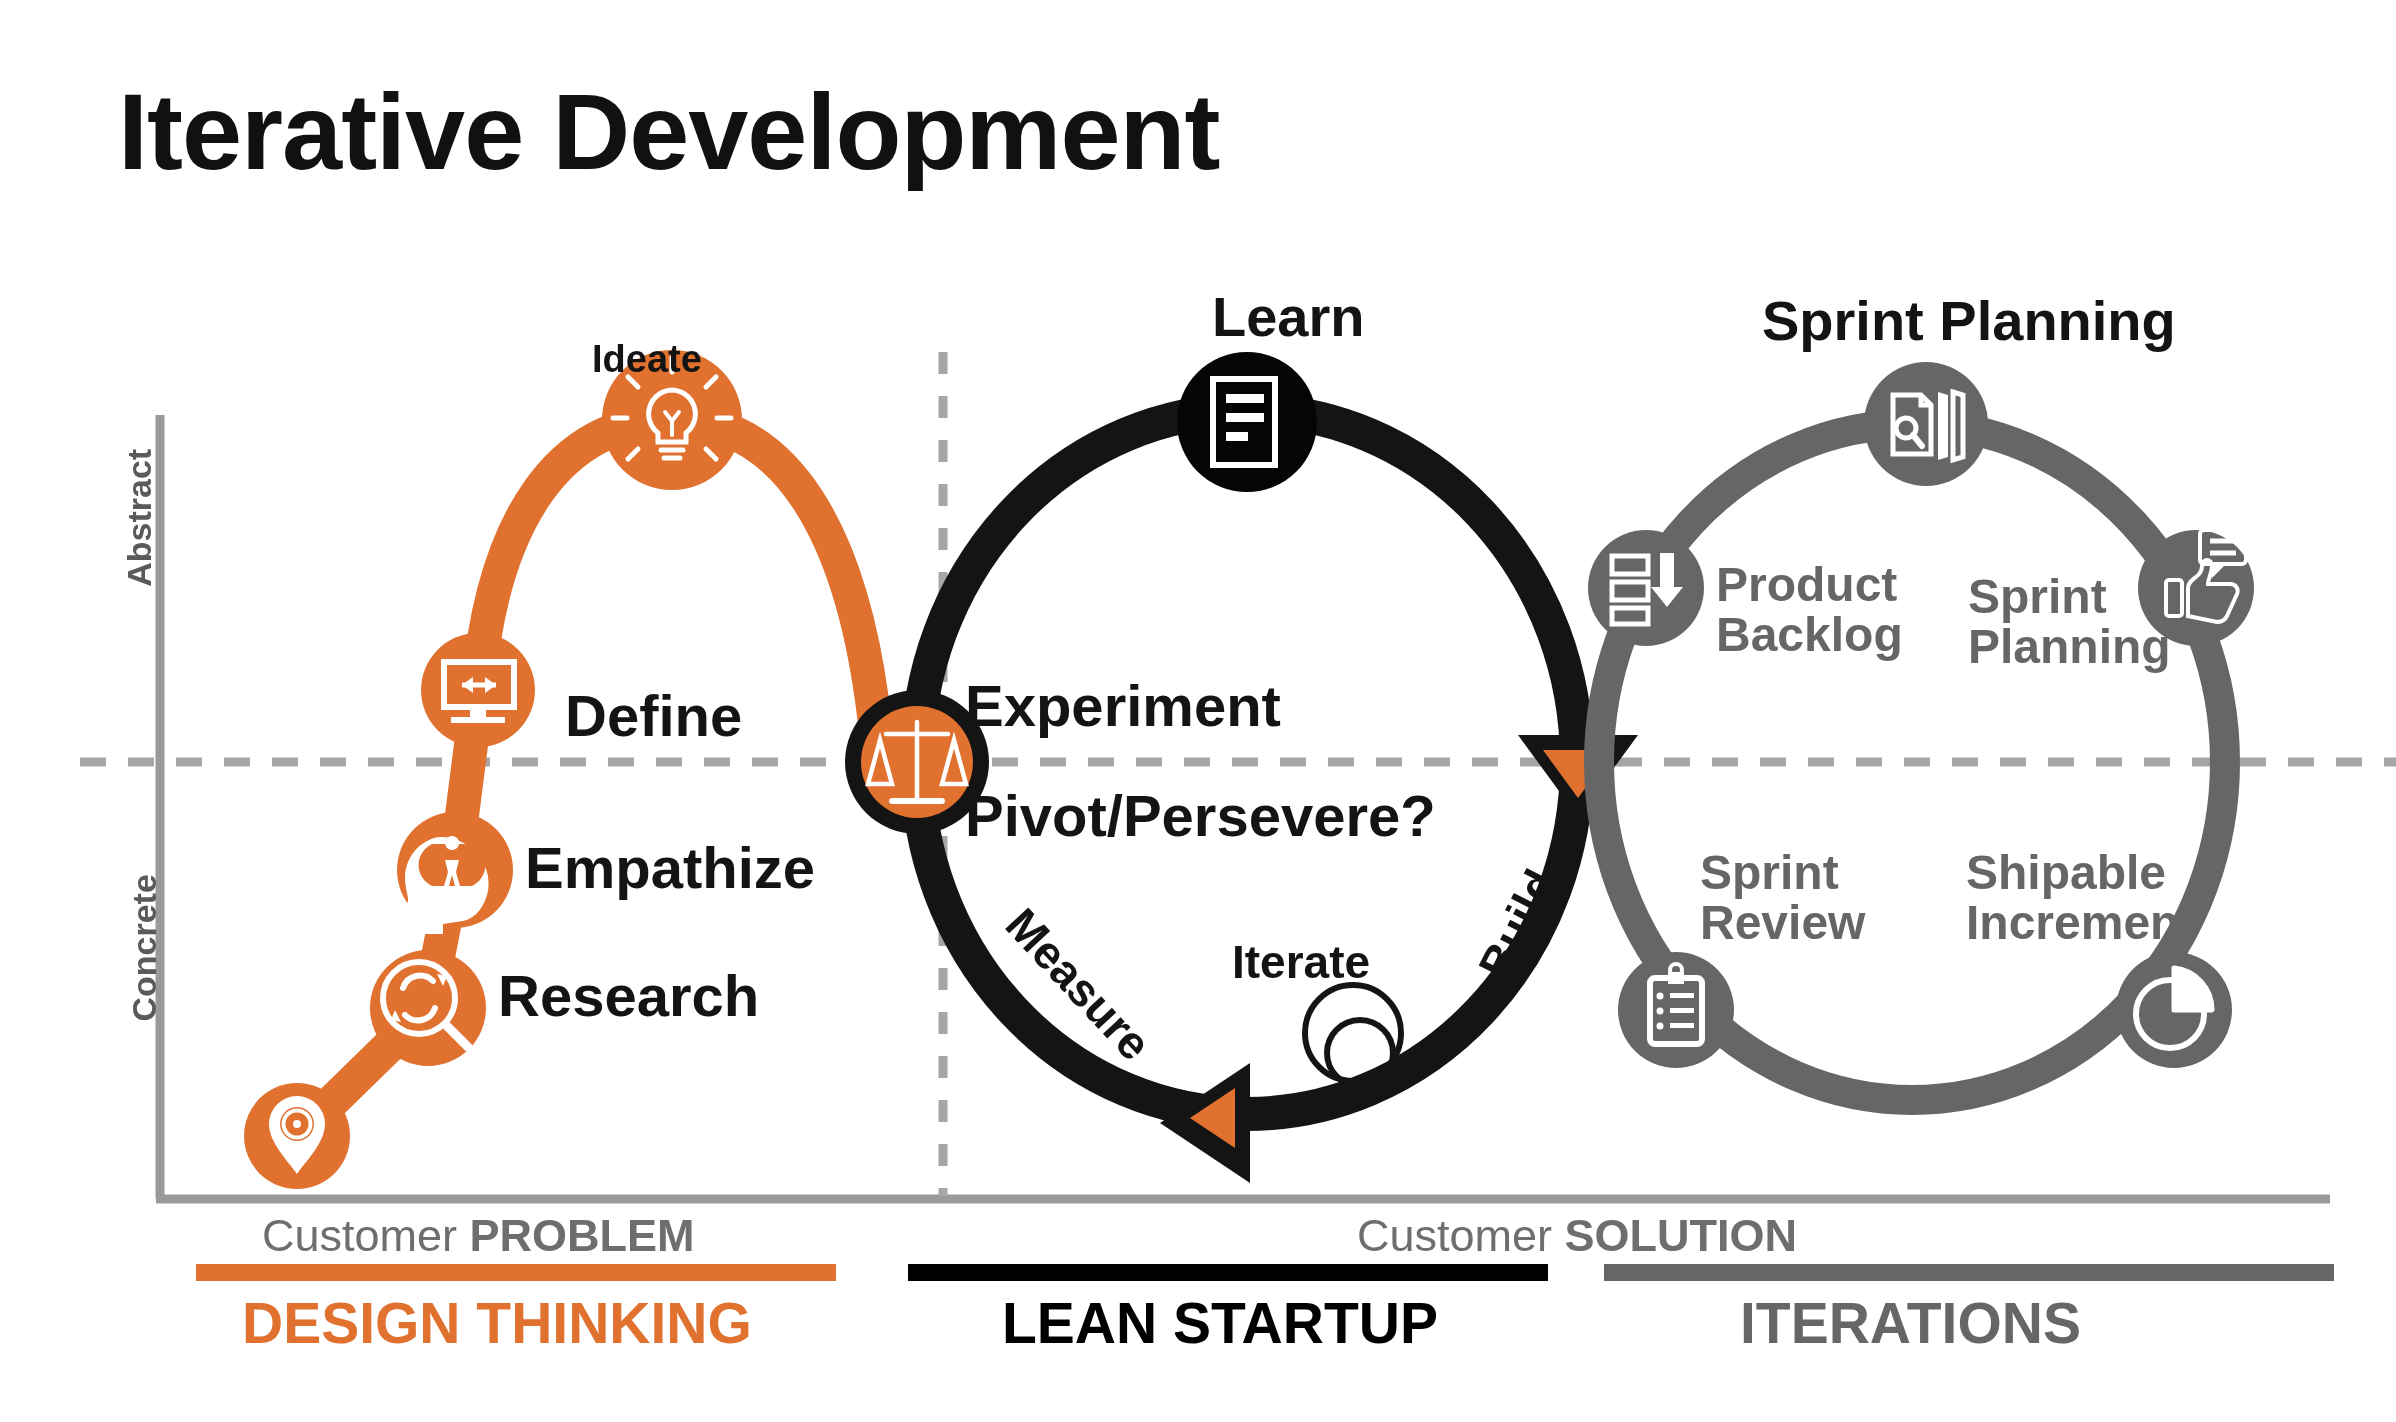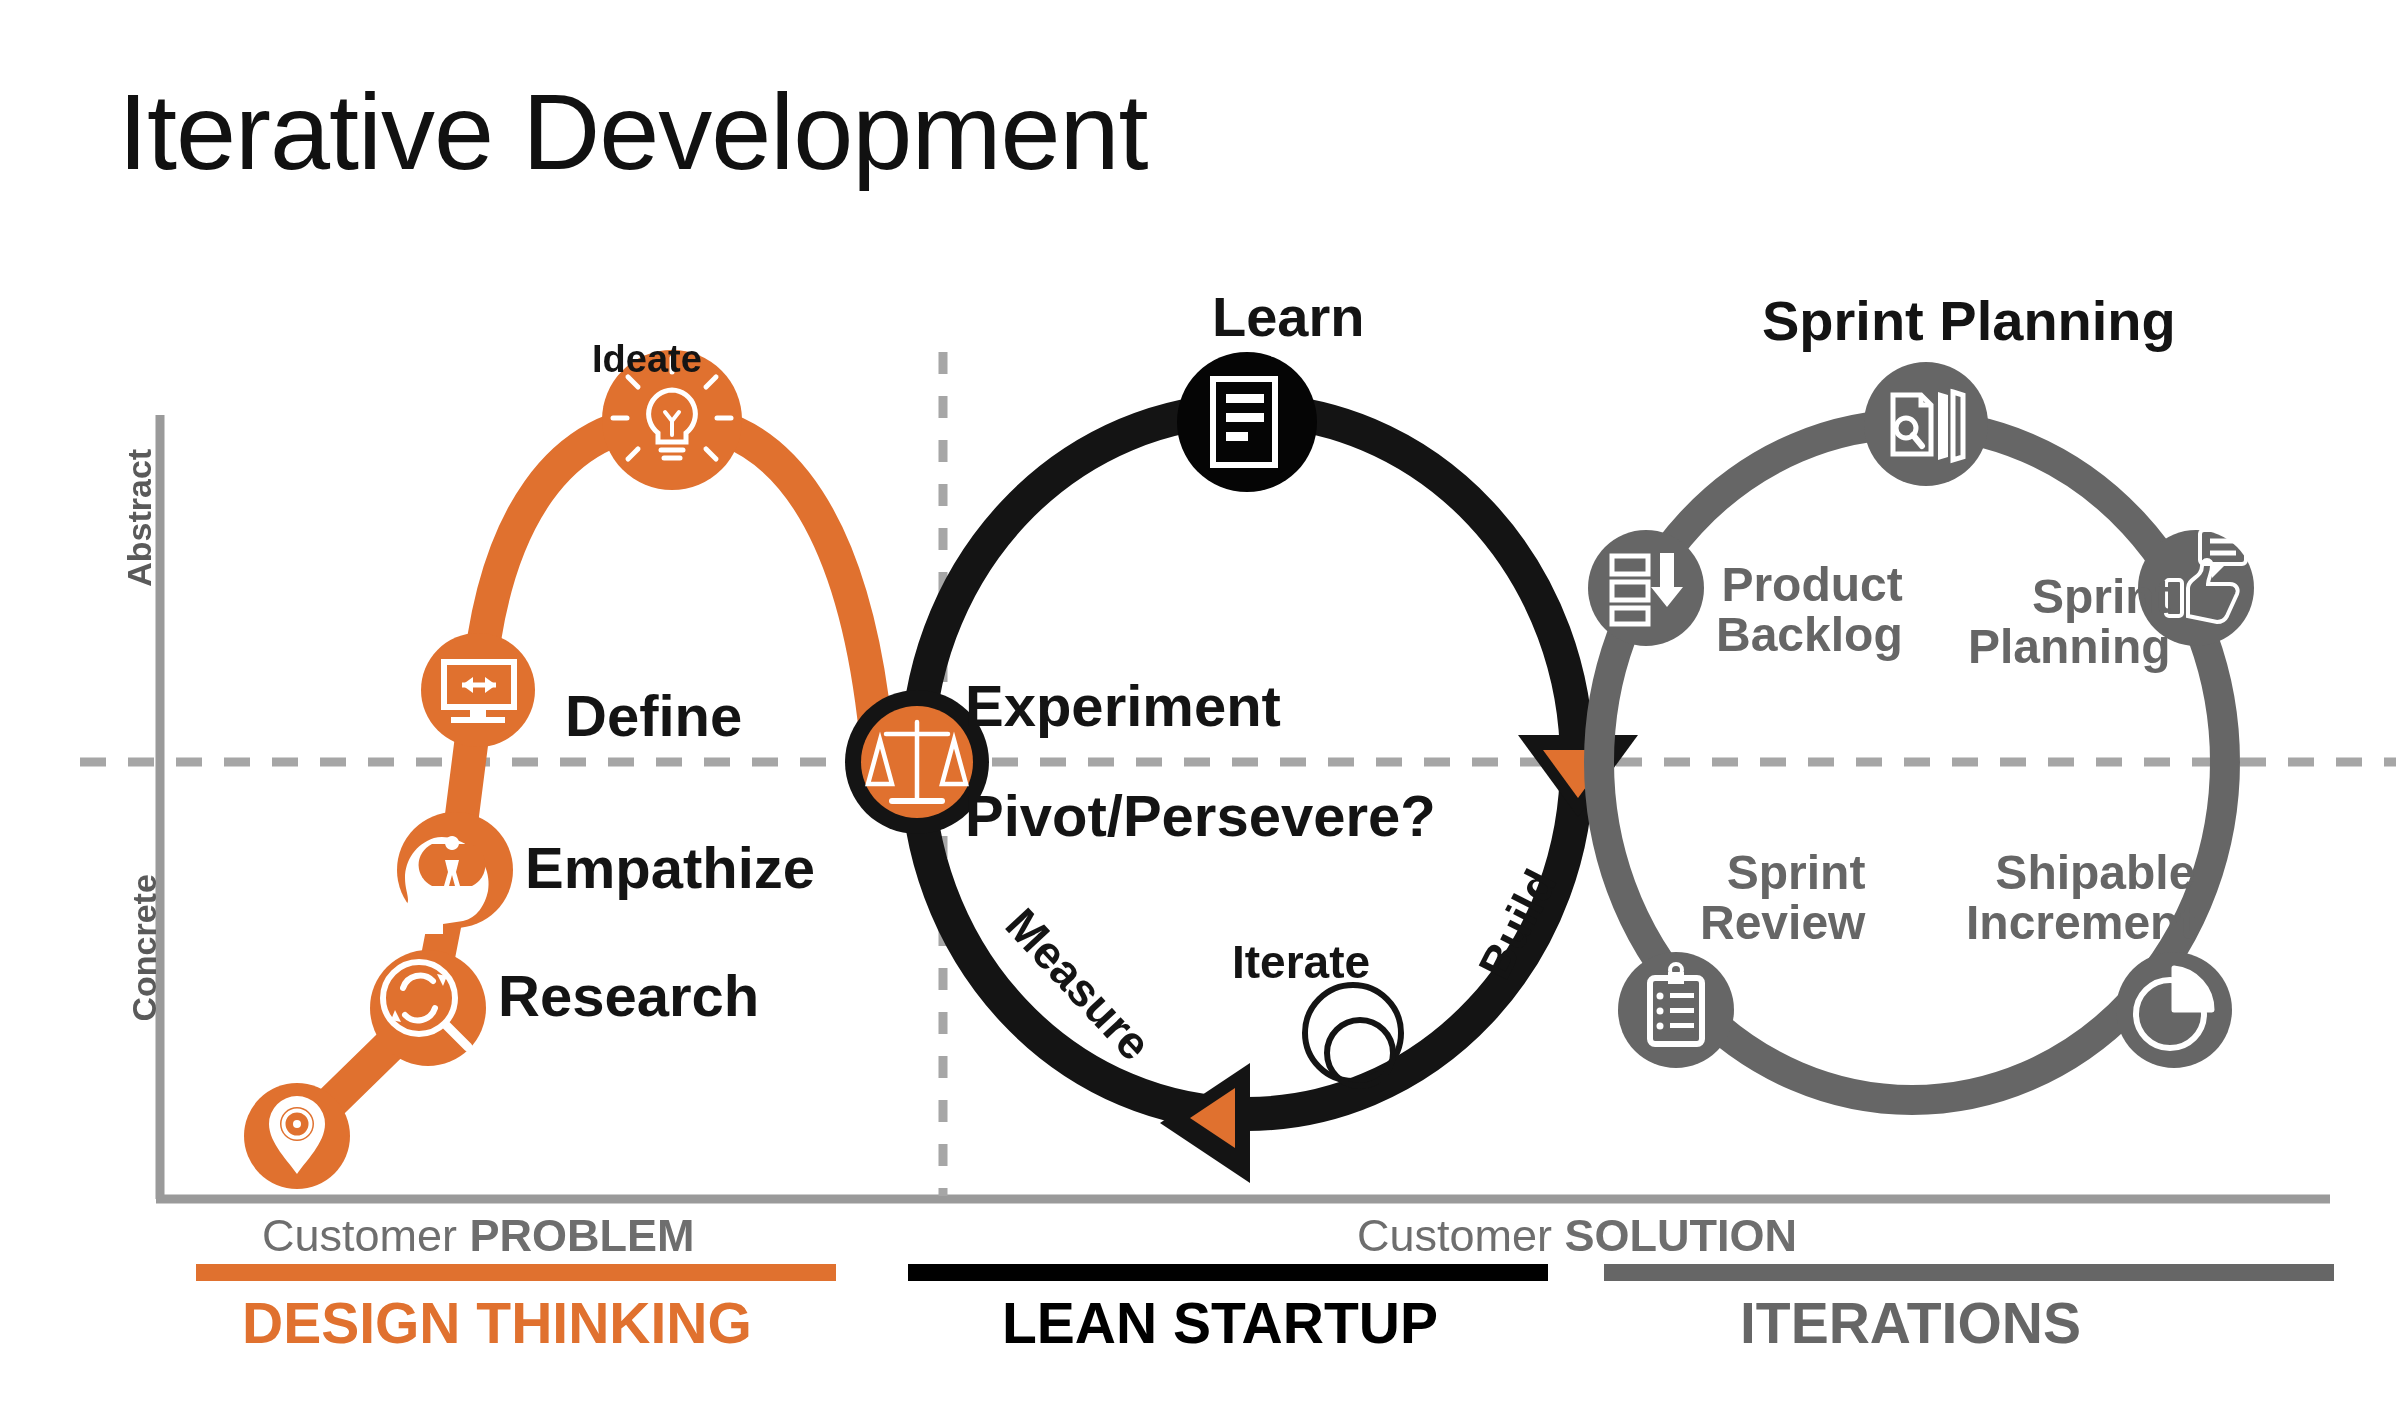--- a/index.html
+++ b/index.html
@@ -7,36 +7,36 @@
   body{
     width:2396px;height:1422px;position:relative;overflow:hidden;
     font-family:"Liberation Sans", sans-serif;
     color:#1a1a1a;
   }
   #stage{position:absolute;inset:0;}
   svg.layer{position:absolute;left:0;top:0;width:2396px;height:1422px;overflow:visible;}
 
   .title{
     position:absolute;left:118px;top:78px;
-    font-size:108px;font-weight:normal;letter-spacing:-1px;
+    font-size:108px;font-weight:bold;letter-spacing:-1px;
     color:#111111;line-height:1;white-space:nowrap;
   }
 
   
   .t{position:absolute;white-space:nowrap;line-height:1.05;}
   .bold{font-weight:bold;}
 
   .axis-label{
     color:#5a5a5a;font-weight:bold;font-size:34px;
     transform-origin:50% 50%;
   }
 
   .node-label{font-weight:bold;color:#141414;}
 
-  .grey-label{color:#666666;font-weight:bold;text-align:right;}
+  .grey-label{color:#666666;font-weight:bold;text-align:left;}
 
   .bottom-cap{color:#6e6e6e;font-size:45px;font-weight:normal;}
 
   .section-title{font-size:57px;font-weight:bold;letter-spacing:0px;}
 
   .rot-build{transform:rotate(-63deg);transform-origin:50% 50%;}
   .rot-measure{transform:rotate(47deg);transform-origin:50% 50%;}
 </style>
 </head>
 <body>

